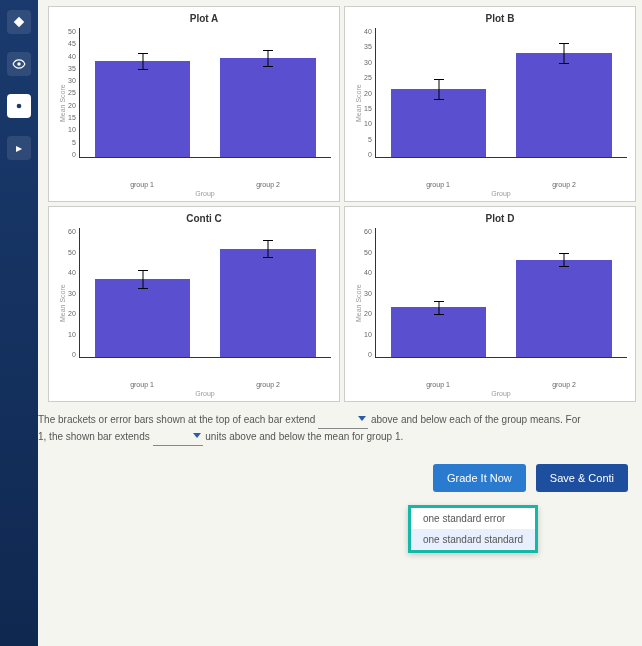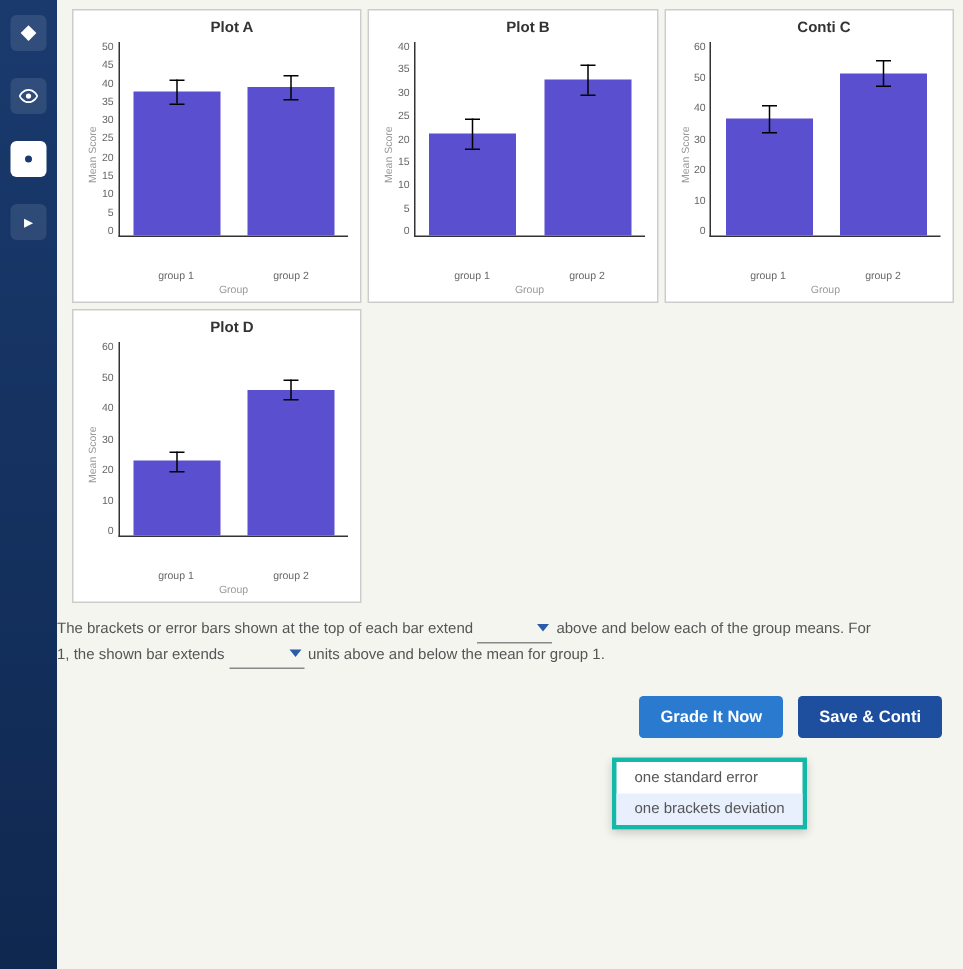--- a/index.html
+++ b/index.html
@@ -35,21 +35,21 @@
   }
   .sidebar-btn svg { width: 14px; height: 14px; fill: #fff; }
   .content {
     position: absolute;
     left: 38px; top: 0; right: 0; bottom: 0;
     background: #f5f5f0;
     overflow: hidden;
   }
   .grid {
     display: grid;
-    grid-template-columns: 1fr 1fr 1fr;
+    grid-template-columns: 1fr 1fr;
     gap: 4px;
     padding: 6px 6px 2px 10px;
   }
   .panel {
     background: #fff;
     border: 1px solid #ccc;
     padding: 6px 8px 4px 8px;
   }
   .plot-title {
     text-align: center;
@@ -178,21 +178,21 @@
   .footer {
     display: flex;
     justify-content: flex-end;
     gap: 10px;
     padding: 10px 14px;
   }
   .btn {
     padding: 8px 14px;
     border-radius: 3px;
     font-size: 11px;
-    font-weight: bold;
+    font-weight: normal;
     color: #fff;
     cursor: pointer;
   }
   .btn.grade { background: #2a7bd0; }
   .btn.save { background: #1e4f9e; }
 </style>
 </head>
 <body>
 
 <div class="sidebar">
@@ -372,21 +372,21 @@
         <div class="xlabels">
           <span>group 1</span>
           <span>group 2</span>
         </div>
         <div class="xtitle">Group</div>
       </div>
     </div>
 
   <div class="dropdown-popup">
     <div>one standard error</div>
-    <div class="hover">one brackets deviation</div>
+    <div class="hover">one standard standard</div>
   </div>
 
   <div class="question">
     <span>The brackets or error bars shown at the top of each bar extend </span>
     <span class="dd-inline">&nbsp;&nbsp;&nbsp;&nbsp;&nbsp;&nbsp;&nbsp;&nbsp;&nbsp;&nbsp;</span>
     <span> above and below each of the group means. For</span><br>
     <span>1, the shown bar extends </span>
     <span class="dd-inline">&nbsp;&nbsp;&nbsp;&nbsp;</span>
     <span> units above and below the mean for group 1.</span>
   </div>

